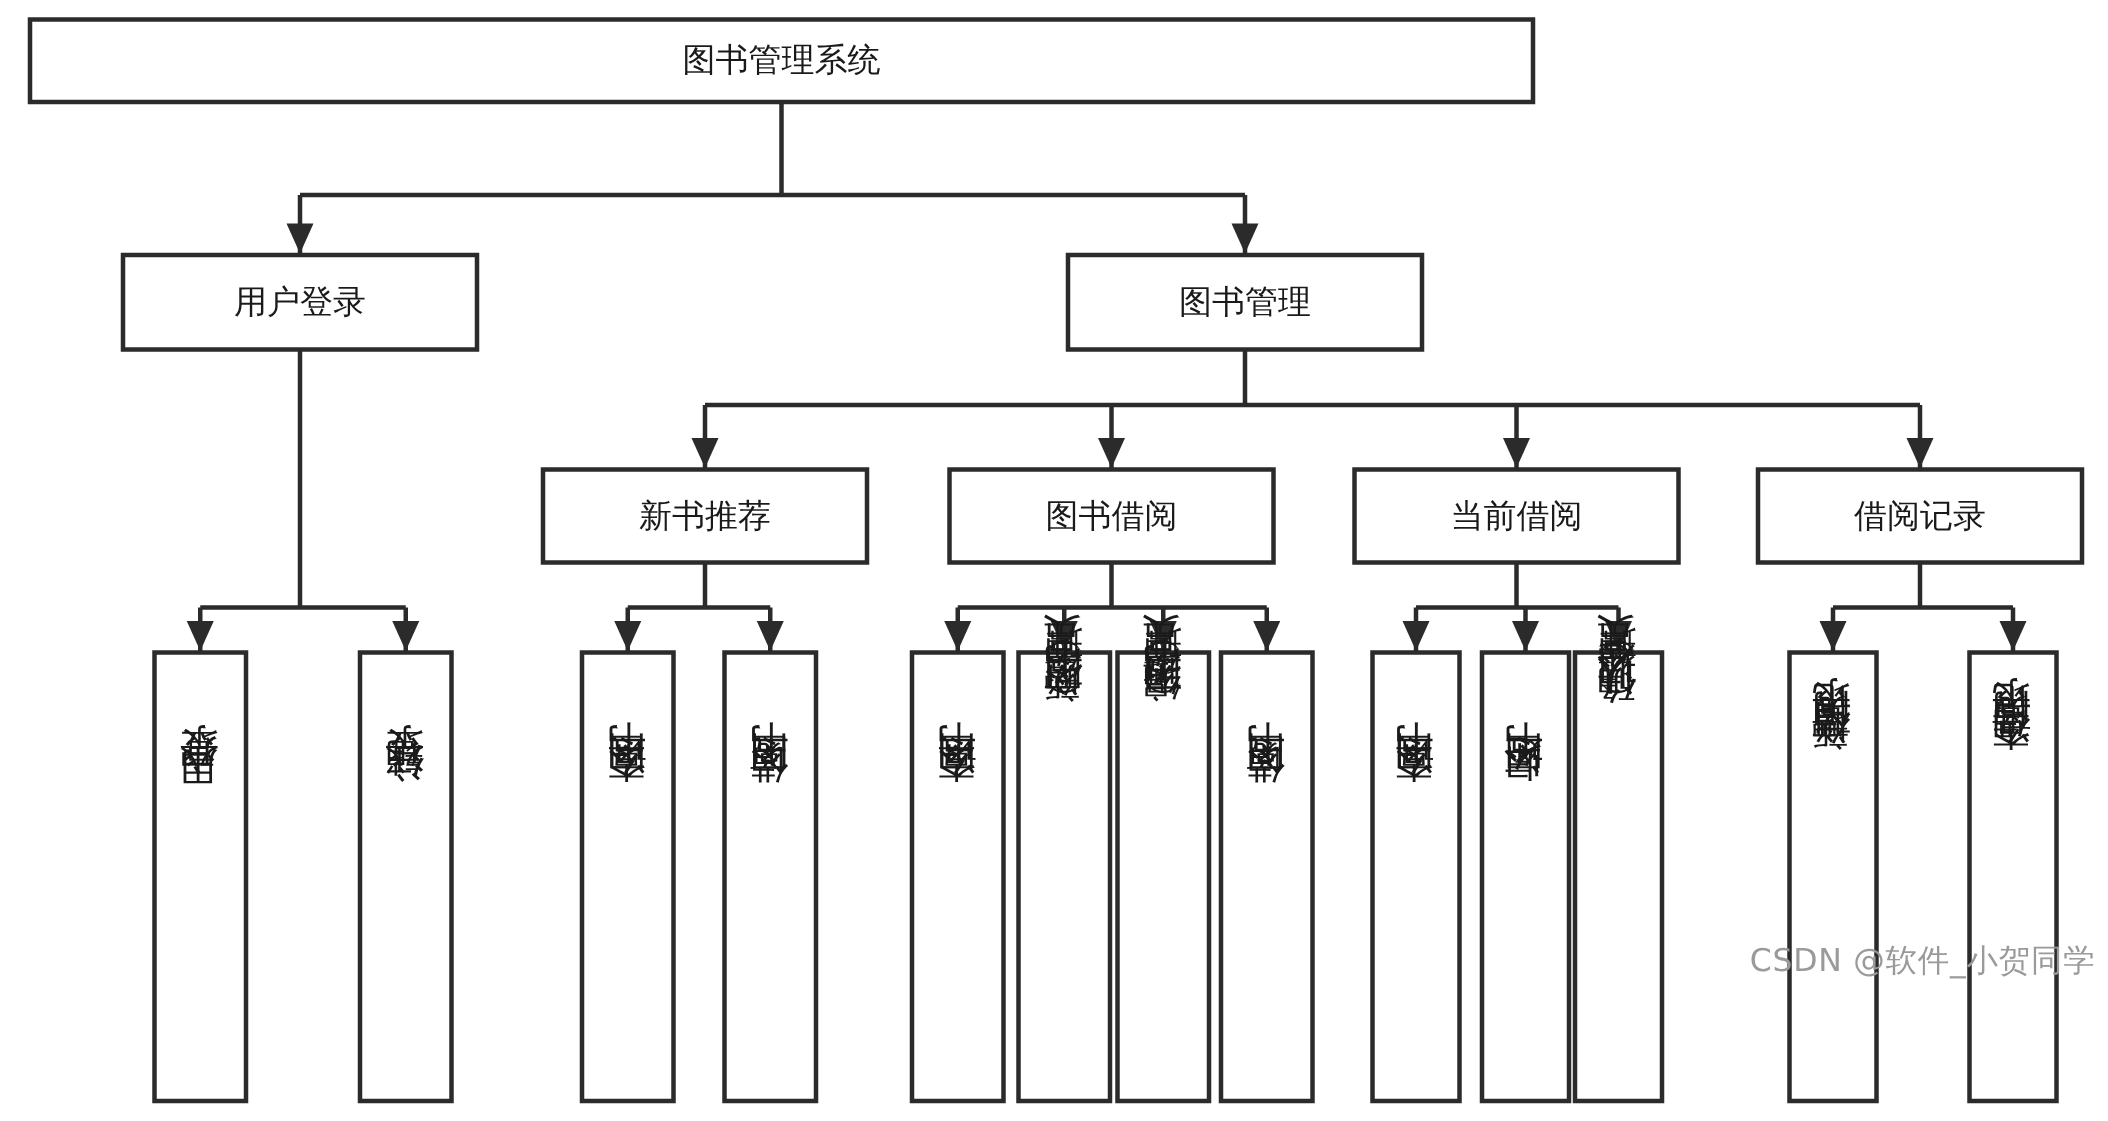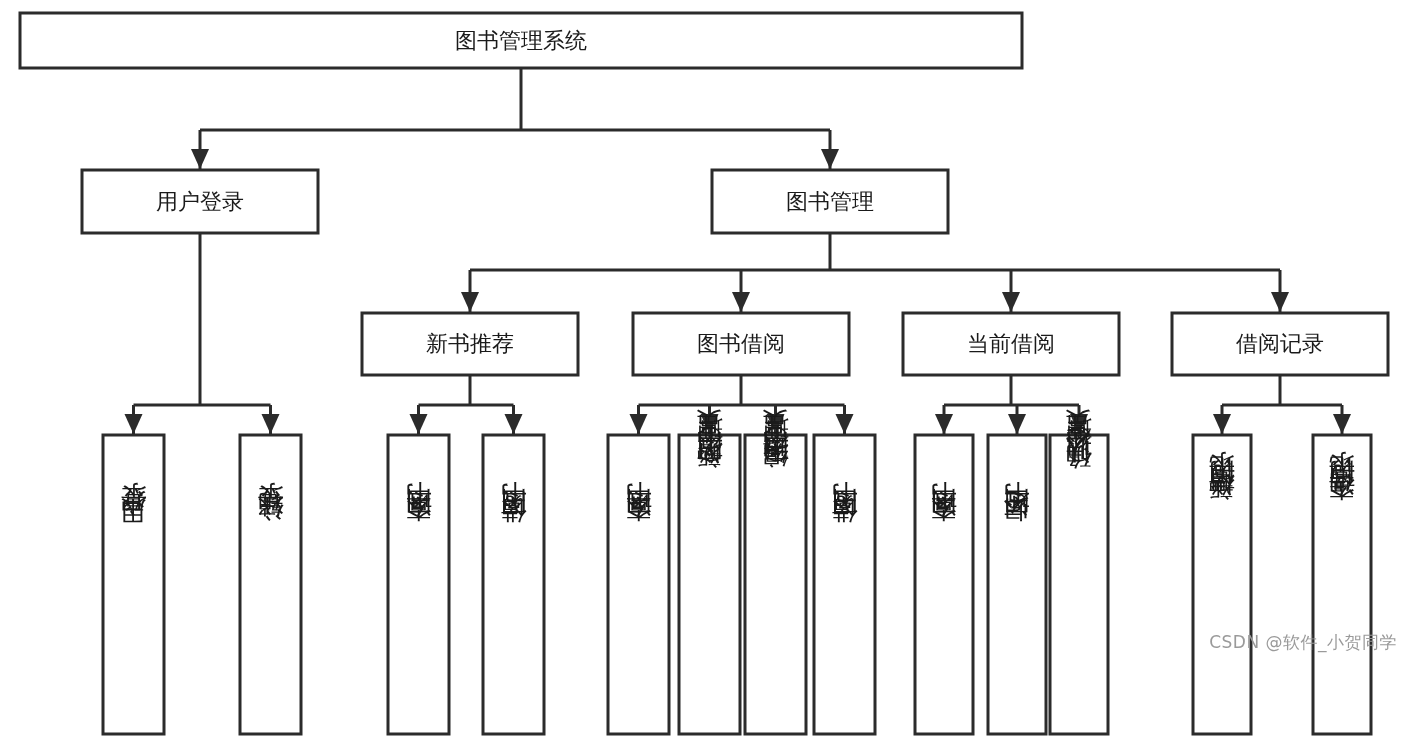--- a/index.html
+++ b/index.html
@@ -72,21 +72,21 @@
     letter-spacing: 5px;
     color: #1a1a1a;
     white-space: nowrap;
     transform: rotate(180deg);
   }
   .watermark {
     position: absolute;
     right: 8px;
     bottom: 6px;
     font-family: "DejaVu Sans", "Liberation Sans", sans-serif;
-    font-size: 17px;
+    font-size: 21px;
     color: #9a9a9a;
     letter-spacing: 0.5px;
     white-space: nowrap;
   }
 </style>
 </head>
 <body>
 
 <div id="diagram-root">
 

